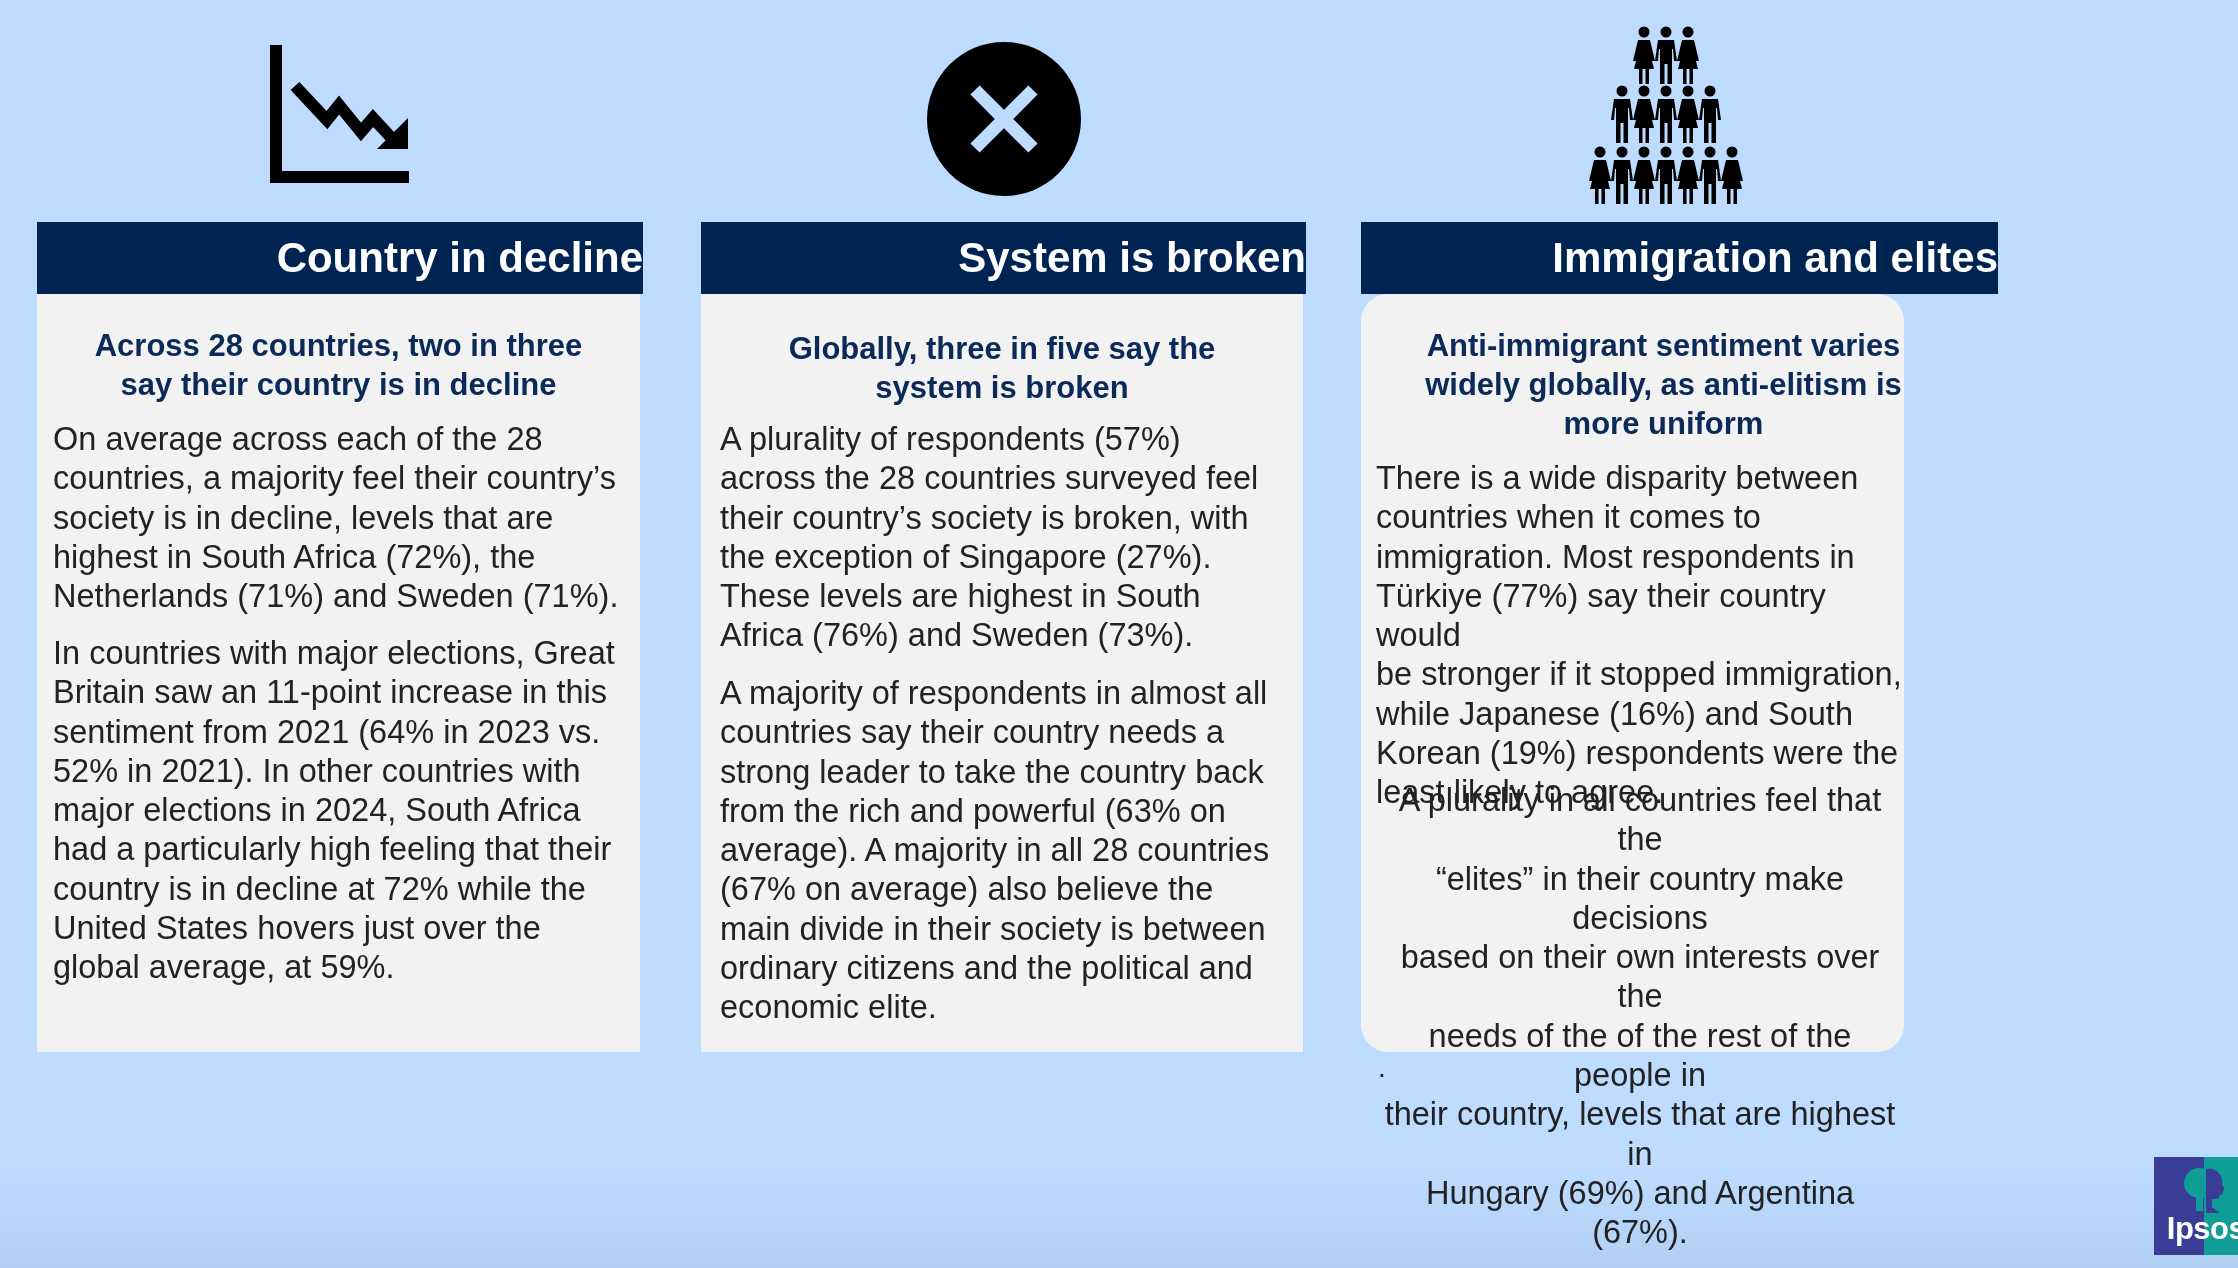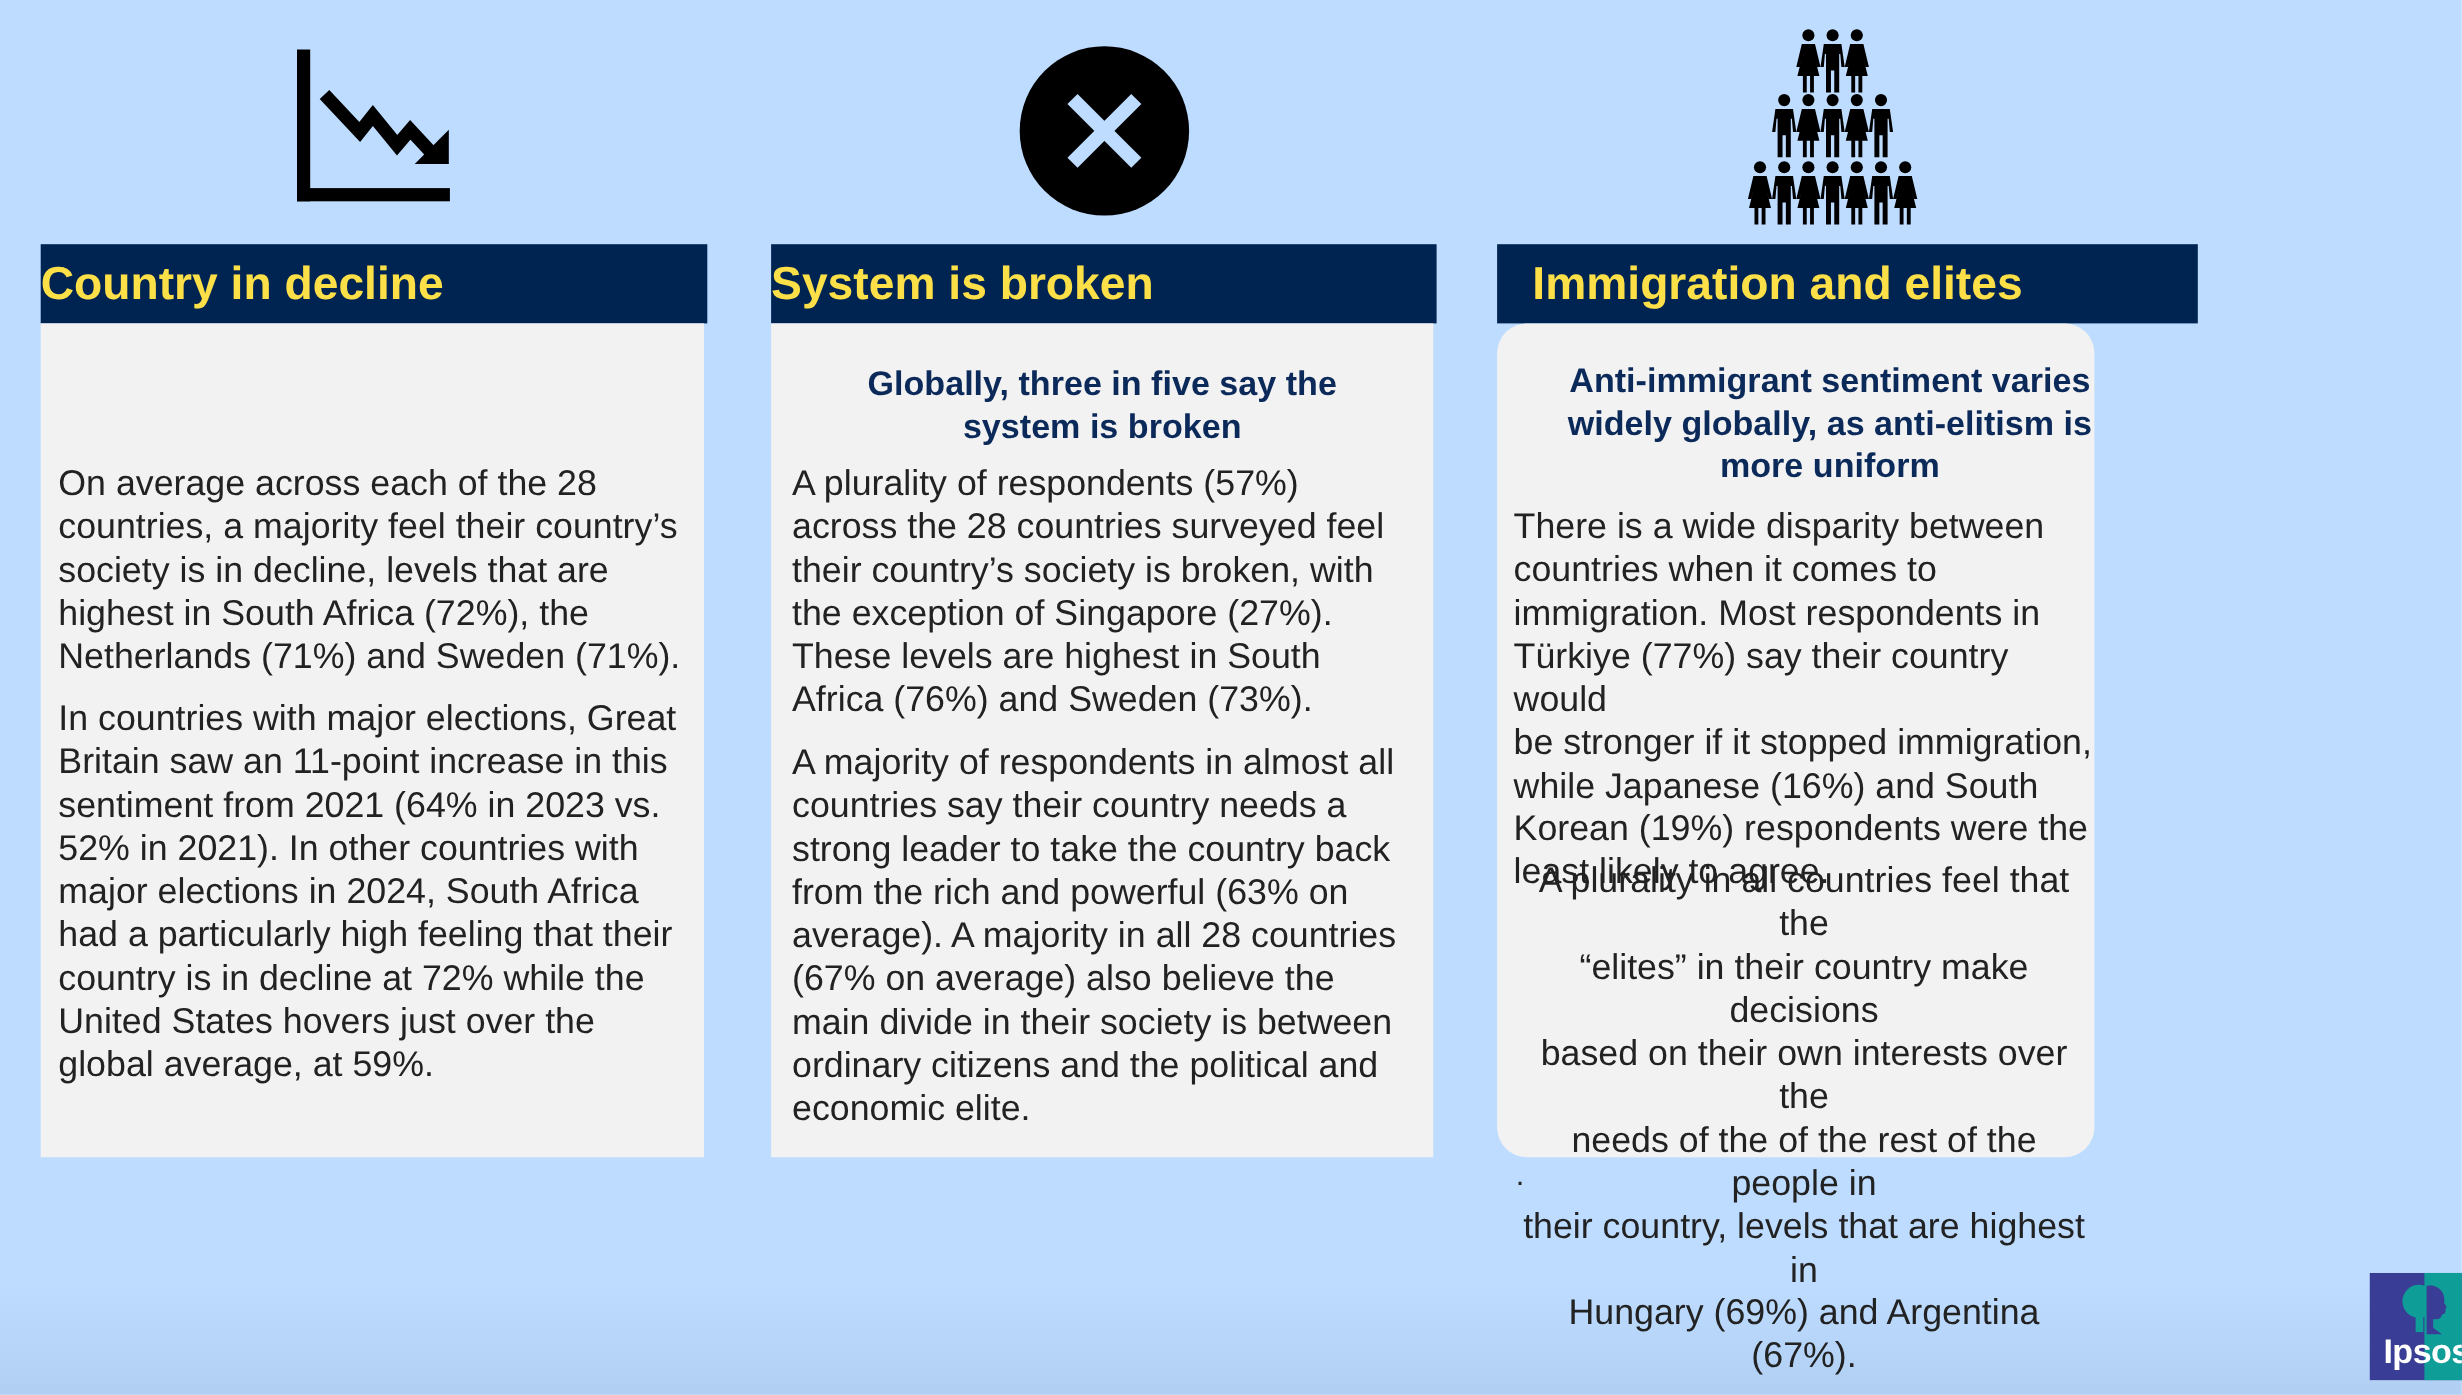--- a/index.html
+++ b/index.html
@@ -15,26 +15,26 @@
     font-family: "Liberation Sans", sans-serif;
   }
   .icon-wrap {
     position: absolute;
   }
   .card-header {
     position: absolute;
     top: 222px;
     height: 72px;
     background: #002452;
-    color: #fde047;
+    color: #ffffff;
     font-weight: bold;
     font-size: 42px;
     display: flex;
     align-items: center;
-    justify-content: flex-start;
+    justify-content: flex-end;
     letter-spacing: 0px;
   }
   .card-body {
     position: absolute;
     top: 294px;
     height: 758px;
     background: #f2f2f2;
     box-sizing: border-box;
   }
   .card-subtitle {
@@ -132,20 +132,22 @@
     <use href="#pf" x="104" y="121"></use>
     <use href="#pm" x="126" y="121"></use>
     <use href="#pf" x="148" y="121"></use>
   </svg>
 </div>
 
 <div class="card-header" style="left:37px; width:606px;">
   <span>Country in decline</span>
 </div>
 <div class="card-body" style="left:37px; width:603px;">
+  <p class="card-subtitle" style="left:0; width:603px; top:32px; white-space:pre-line;">Across 28 countries, two in three
+say their country is in decline</p>
   <p class="card-para" style="left:16px; top:126px;">On average across each of the 28
 countries, a majority feel their country’s
 society is in decline, levels that are
 highest in South Africa (72%), the
 Netherlands (71%) and Sweden (71%).</p>
   <p class="card-para" style="left:16px; top:340px;">In countries with major elections, Great
 Britain saw an 11-point increase in this
 sentiment from 2021 (64% in 2023 vs.
 52% in 2021). In other countries with
 major elections in 2024, South Africa

